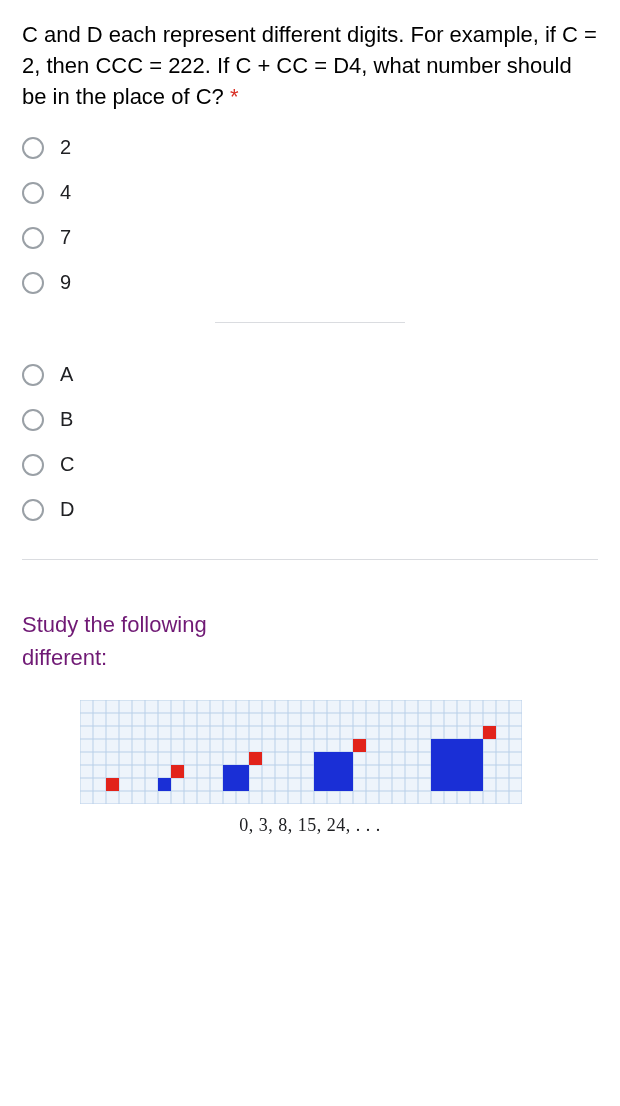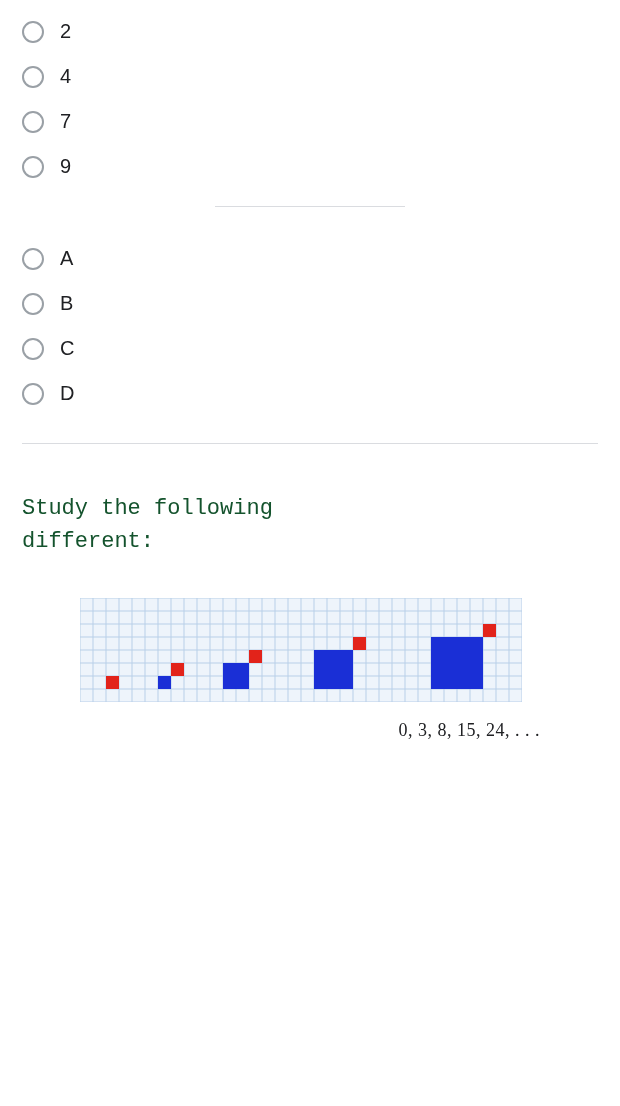--- a/index.html
+++ b/index.html
@@ -52,42 +52,44 @@
   }
   .divider-full {
     border: none;
     border-top: 1px solid #dadce0;
     margin: 38px 0 48px 0;
   }
   .section-title {
     font-size: 22px;
     line-height: 1.5;
     font-weight: 400;
-    color: #14532d;
-    margin-bottom: 40px;
-    font-family: Liberation Mono, monospace;
+    color: #701a75;
+    margin-bottom: 26px;
   }
   .figure {
     position: relative;
     margin: 0 auto;
     width: 460px;
   }
   svg { display: block; }
   .seq-caption {
-    text-align: right;
+    text-align: center;
     font-family: "Times New Roman", serif;
     font-size: 18px;
-    margin-top: 18px;
+    margin-top: 11px;
     letter-spacing: 0.5px;
   }
 </style>
 </head>
 <body>
 
 <div class="question">
+  <div class="q-text">
+    <span>C and D each represent different digits. For example, if C = 2, then CCC = 222. If C + CC = D4, what number should be in the place of C? </span><span class="required">*</span>
+  </div>
   <div class="options">
     <div class="option">
       <span class="radio"></span>
       <span class="opt-label">2</span>
     </div>
     <div class="option">
       <span class="radio"></span>
       <span class="opt-label">4</span>
     </div>
     <div class="option">

